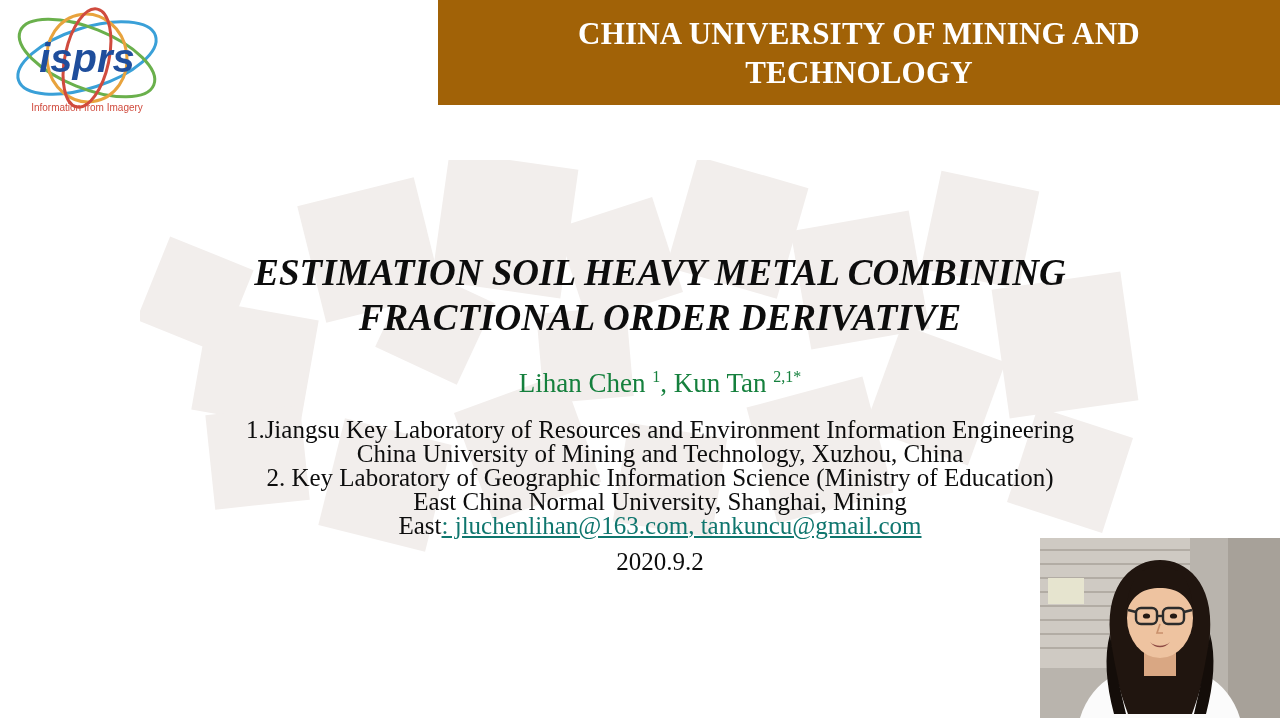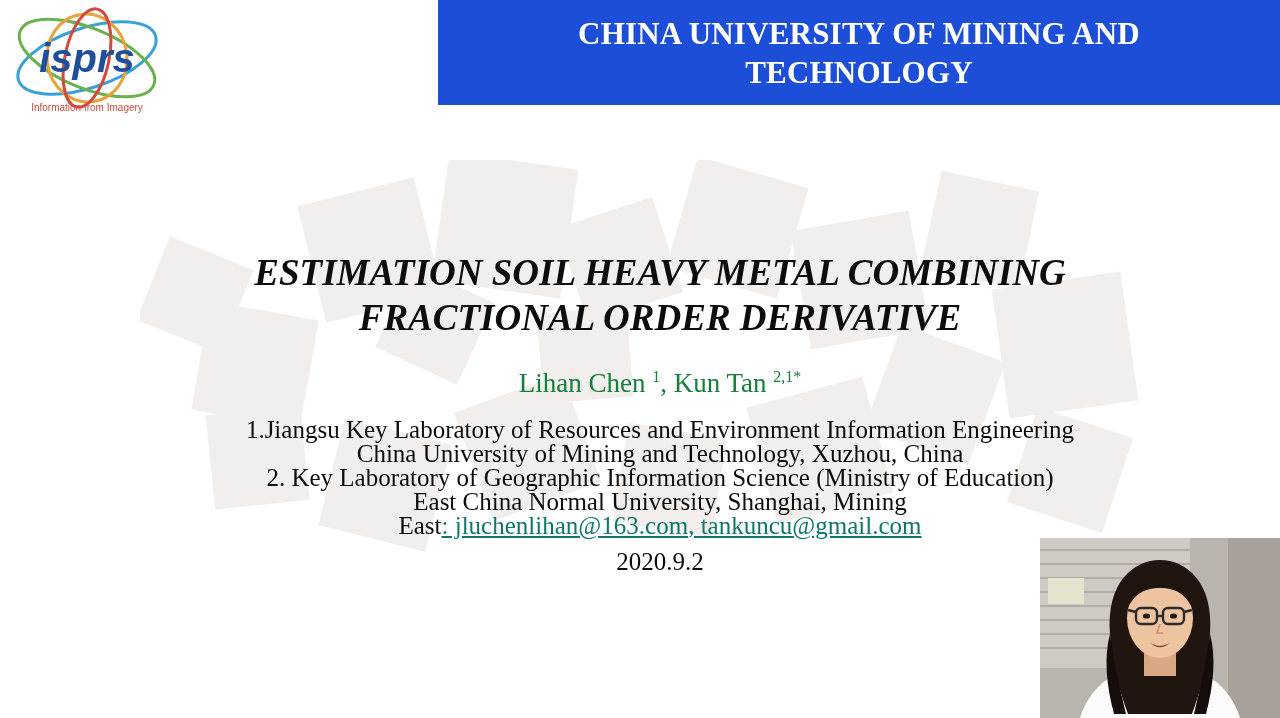--- a/index.html
+++ b/index.html
@@ -15,21 +15,21 @@
     font-family: "Liberation Serif", serif;
   }
 
   
   .banner {
     position: absolute;
     left: 438px;
     top: 0;
     width: 842px;
     height: 105px;
-    background: #1d4ed8;
+    background: #a16207;
     display: flex;
     align-items: center;
     justify-content: center;
     box-sizing: border-box;
     padding: 12px 28px;
   }
   .banner-title {
     color: #ffffff;
     font-family: "Liberation Serif", serif;
     font-weight: bold;

